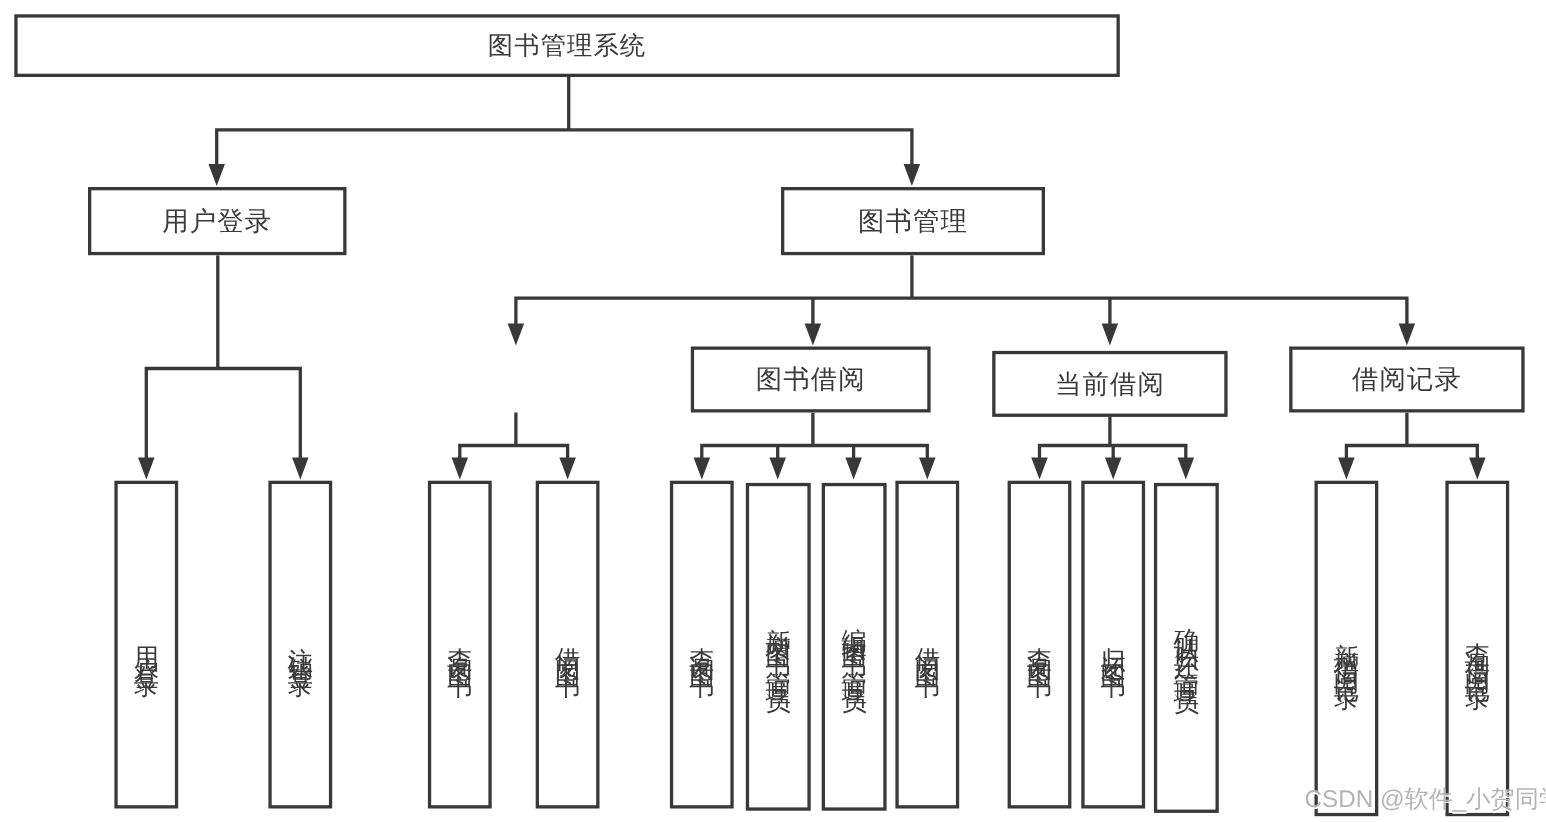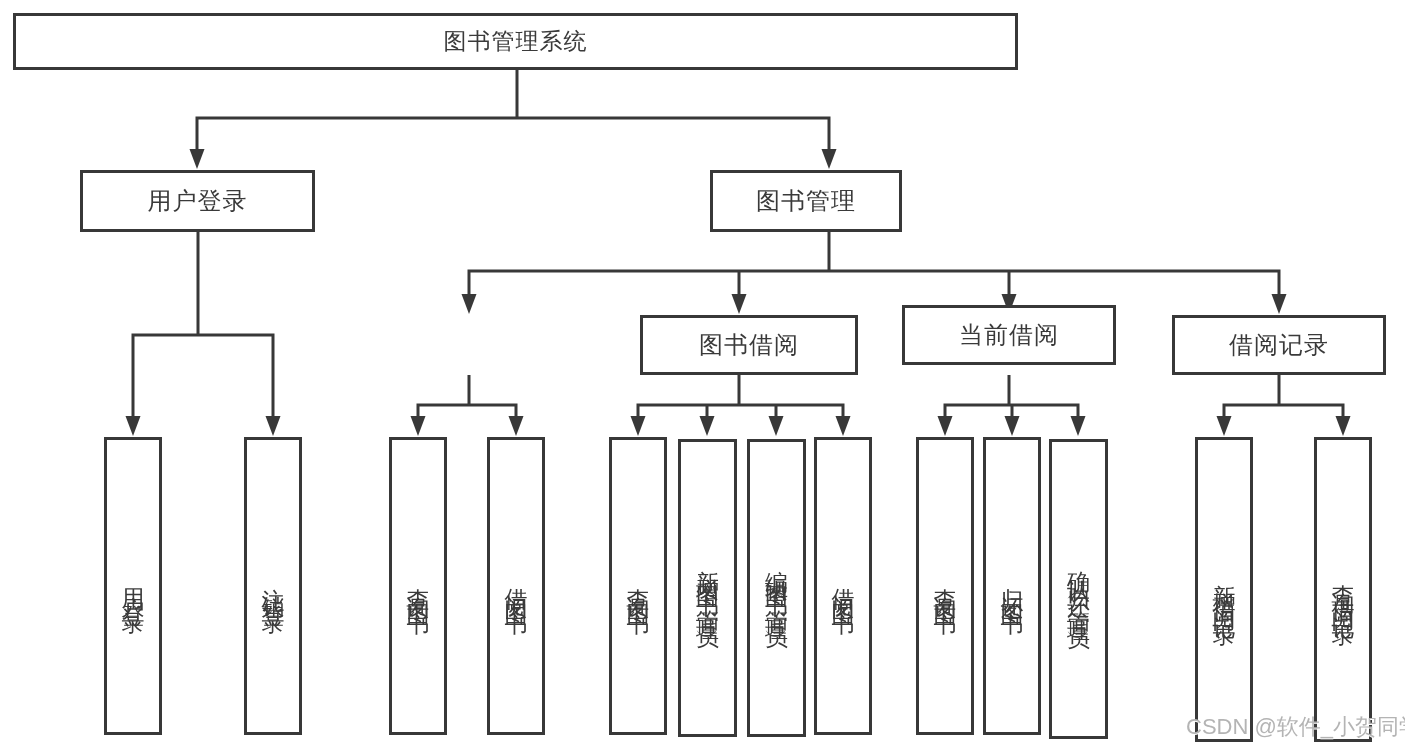--- a/index.html
+++ b/index.html
@@ -65,28 +65,28 @@
       </g>
   </svg>
 
   <div class="box root" style="left:13px; top:13px; width:1005px; height:57px;">
     <span class="h-label">图书管理系统</span>
   </div>
 
   <div class="box" style="left:80px; top:170px; width:235px; height:62px;">
     <span class="h-label">用户登录</span>
   </div>
-  <div class="box" style="left:710px; top:170px; width:192px; height:62px;">
+  <div class="box" style="left:710px; top:170px; width:240px; height:62px;">
     <span class="h-label">图书管理</span>
   </div>
 
-  <div class="box" style="left:628px; top:315px; width:218px; height:60px;margin-left:12px;">
+  <div class="box" style="left:628px; top:315px; width:218px; height:60px;">
     <span class="h-label">图书借阅</span>
   </div>
-  <div class="box" style="left:902px; top:305px; width:214px; height:60px;">
+  <div class="box" style="left:902px; top:319px; width:214px; height:60px;">
     <span class="h-label">当前借阅</span>
   </div>
   <div class="box" style="left:1172px; top:315px; width:214px; height:60px;">
     <span class="h-label">借阅记录</span>
   </div>
 
   <div class="box leaf" style="left:104px; top:437px; width:58px; height:298px;">
     <span class="v-label">用户登录</span>
   </div>
   <div class="box leaf" style="left:244px; top:437px; width:58px; height:298px;">

